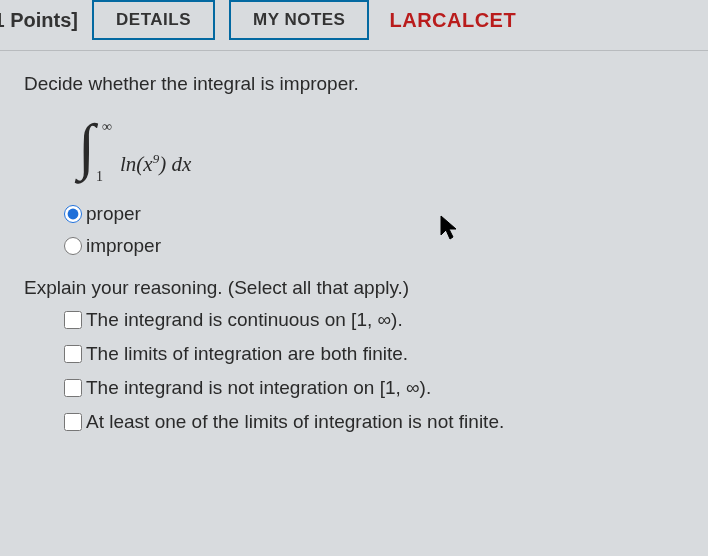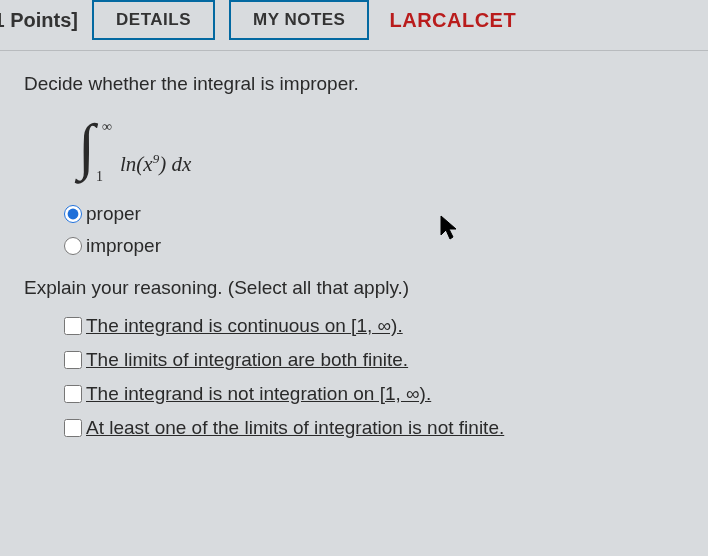--- a/index.html
+++ b/index.html
@@ -97,24 +97,24 @@
     }
     .radio-input, .check-input {
       width: 18px; height: 18px;
       accent-color: #1e6fd9;
       cursor: pointer;
     }
     .check-input { accent-color: #333; }
     .option-label { font-size: 19px; }
     .explain {
       margin-top: 20px;
-      margin-bottom: 16px;
+      margin-bottom: 10px;
       font-size: 19px;
     }
-    .check-row { margin-bottom: 12px; text-decoration: underline; }
+    .check-row { margin-bottom: 12px; }
     .cursor {
       position: absolute;
       left: 440px; top: 215px;
       width: 0; height: 0;
       pointer-events: none;
     }
     .cursor svg { position: absolute; }
   </style>
 </head>
 <body>

